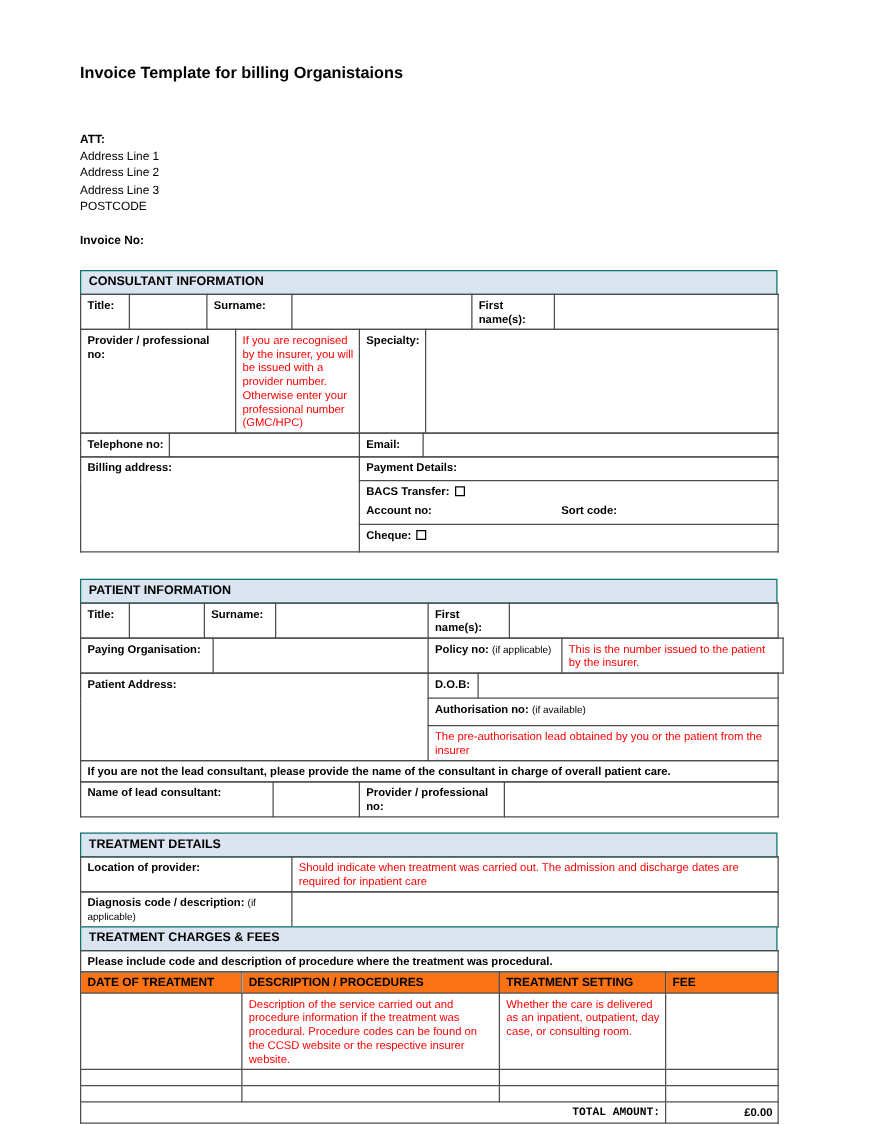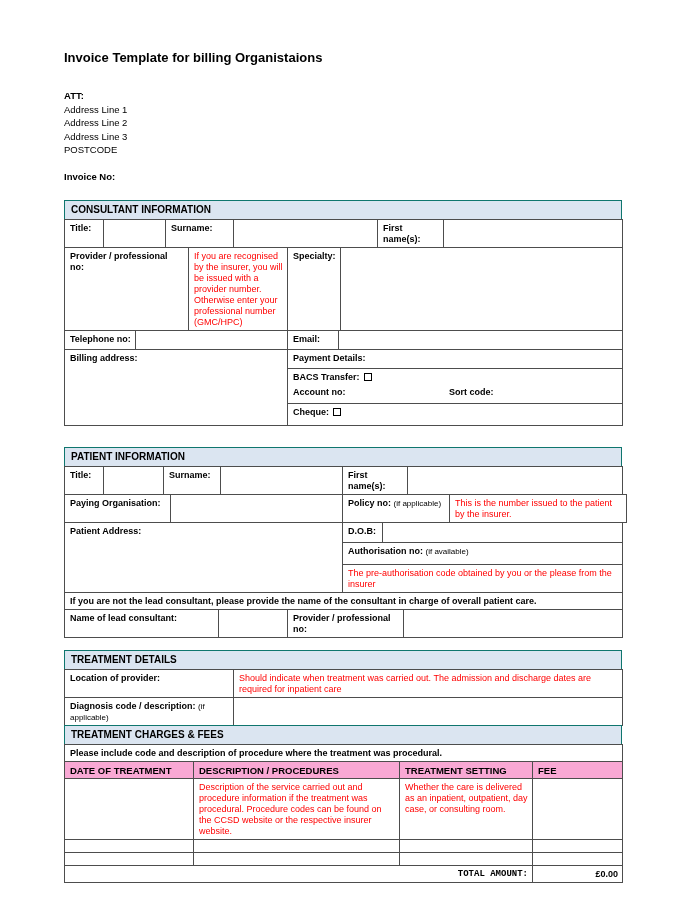--- a/index.html
+++ b/index.html
@@ -11,21 +11,21 @@
     color: #000000;
     overflow: hidden;
   }
   .page { position: relative; width: 696px; height: 900px; padding: 50px 74px 0 64px; }
 
   .doc-title {
     font-size: 13px; font-weight: bold; line-height: 15px;
     padding-right: 10px; margin: 0;
   }
 
-  .addr-block { margin-top: 24px; font-size: 9.5px; line-height: 13.5px; }
+  .addr-block { margin-top: 40px; font-size: 9.5px; line-height: 13.5px; }
   .addr-block .b { font-weight: bold; }
   .inv-block { margin-top: 13px; font-size: 9.5px; line-height: 13.5px; font-weight: bold; }
 
   .section { width: 558px; }
   .sec-consultant { margin-top: 17px; }
   .sec-patient   { margin-top: 21px; }
   .sec-treatment { margin-top: 12px; }
 
   .sec-header {
     border: 1px solid #0f766e;
@@ -52,21 +52,21 @@
   .note { color: #ff0000; line-height: 10.5px; }
 
   .chk {
     display: inline-block; width: 8px; height: 8px;
     border: 1px solid #000; background: #fff;
     vertical-align: -1px; margin-left: 4px;
   }
   .acct { display: inline-block; width: 156px; }
   .bacs-line2 { margin-top: 4px; }
 
-  .colhead td { background: #f9a8d4; font-weight: bold; font-size: 9.5px; }
+  .colhead td { background: #f97316; font-weight: bold; font-size: 9.5px; }
   td.total-lbl { text-align: right; font-weight: bold; padding-right: 6px; font-family: Liberation Mono, monospace; }
   td.fee-total { text-align: right; font-weight: bold; padding-right: 6px; }
 
   
   .h12 { height: 17px; } .h14 { height: 19px; } .h15 { height: 20px; }
   .h16 { height: 21px; } .h17 { height: 22px; } .h20 { height: 25px; }
   .h23 { height: 27px; } .h30 { height: 35px; } .h52 { height: 57px; }
   .h61 { height: 66px; } .h64 { height: 70px; } .h11e { height: 13px; }
   .h8  { height: 13px; } .htotal { height: 17px; }
 </style>
@@ -193,21 +193,21 @@
         <td class="lbl h15" style="width:40px">D.O.B:</td>
         <td style="width:240px"></td>
       </tr>
       <tr>
         <td class="h16" colspan="2">
           <span class="lbl">Authorisation no:</span>
           <span class="hint">(if available)</span>
         </td>
       </tr>
       <tr>
-        <td class="note h23" colspan="2">The pre-authorisation code obtained by you or the please from the insurer</td>
+        <td class="note h23" colspan="2">The pre-authorisation lead obtained by you or the patient from the insurer</td>
       </tr>
     </tbody>
       </table>
 
     <table class="frow">
         <tbody>
           <tr>
       <td class="lbl h12" style="width:558px">If you are not the lead consultant, please provide the name of the consultant in charge of overall patient care.</td>
     </tr>
         </tbody>

